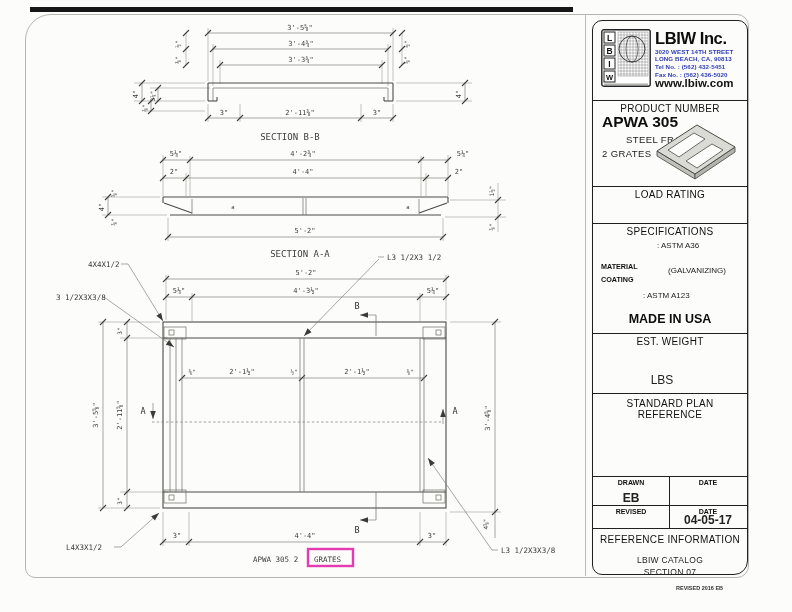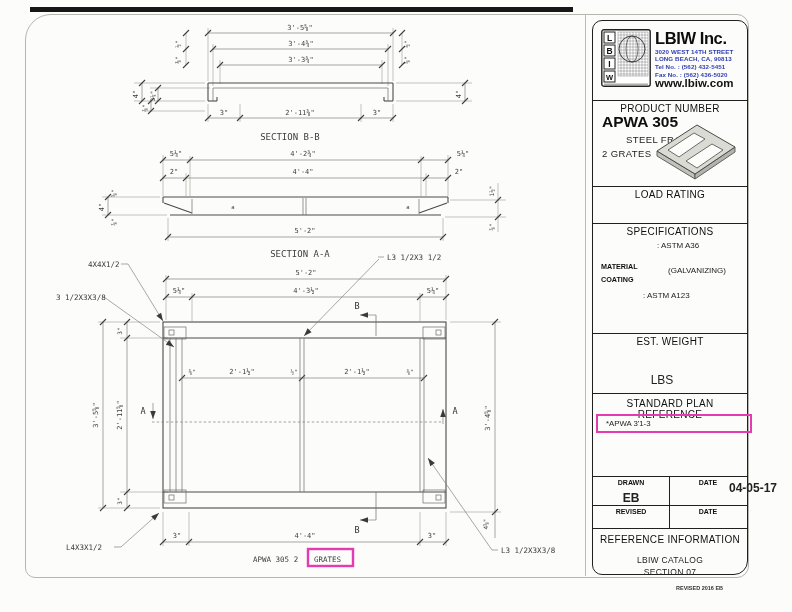--- a/index.html
+++ b/index.html
@@ -420,35 +420,35 @@
     <div class="hline" style="top:165px;"></div>
     <div class="hdr" style="top:168px;">LOAD RATING</div>
 
     <div class="hline" style="top:202px;"></div>
     <div class="hdr" style="top:205px;text-align:center;">SPECIFICATIONS</div>
     <div class="spec-lab" style="left:8px;top:221px;">MATERIAL</div>
     <div class="spec-val" style="left:64px;top:220px;">:  ASTM A36</div>
     <div class="spec-lab" style="left:8px;top:234px;">COATING</div>
     <div class="spec-val" style="left:50px;top:233px;margin-top:37px;">:  ASTM A123</div>
     <div class="spec-val" style="left:58px;top:245px;margin-left:17px;">(GALVANIZING)</div>
+    <div class="made">MADE IN USA</div>
 
     <div class="hline" style="top:312px;"></div>
     <div class="hdr" style="top:315px;">EST. WEIGHT</div>
     <div class="lbs">LBS</div>
 
     <div class="hline" style="top:372px;"></div>
     <div class="hdr" style="top:377px;">STANDARD PLAN REFERENCE</div>
-    <div class="ref-box" style="top:393px;">*APWA 3'1-3</div>
 
     <div class="hline" style="top:455px;"></div>
     <div class="vline" style="left:76px;top:455px;height:52px;"></div>
     <div class="cell-l cell-hdr" style="top:458px;">DRAWN</div>
     <div class="cell-r cell-hdr" style="top:458px;">DATE</div>
     <div class="cell-l cell-val" style="top:470px;">EB</div>
-    <div class="cell-r cell-val" style="top:460px;margin-left:45px;">04-05-17</div>
+    <div class="cell-r cell-val" style="top:492px;">04-05-17</div>
     <div class="hline" style="top:484px;"></div>
     <div class="cell-l cell-hdr" style="top:487px;">REVISED</div>
     <div class="cell-r cell-hdr" style="top:487px;">DATE</div>
 
     <div class="hline" style="top:507px;"></div>
     <div class="hdr" style="top:513px;">REFERENCE INFORMATION</div>
     <div class="ref-line" style="top:534px;">LBIW CATALOG</div>
     <div class="ref-line" style="top:546px;">SECTION 07</div>
   </div>
 

